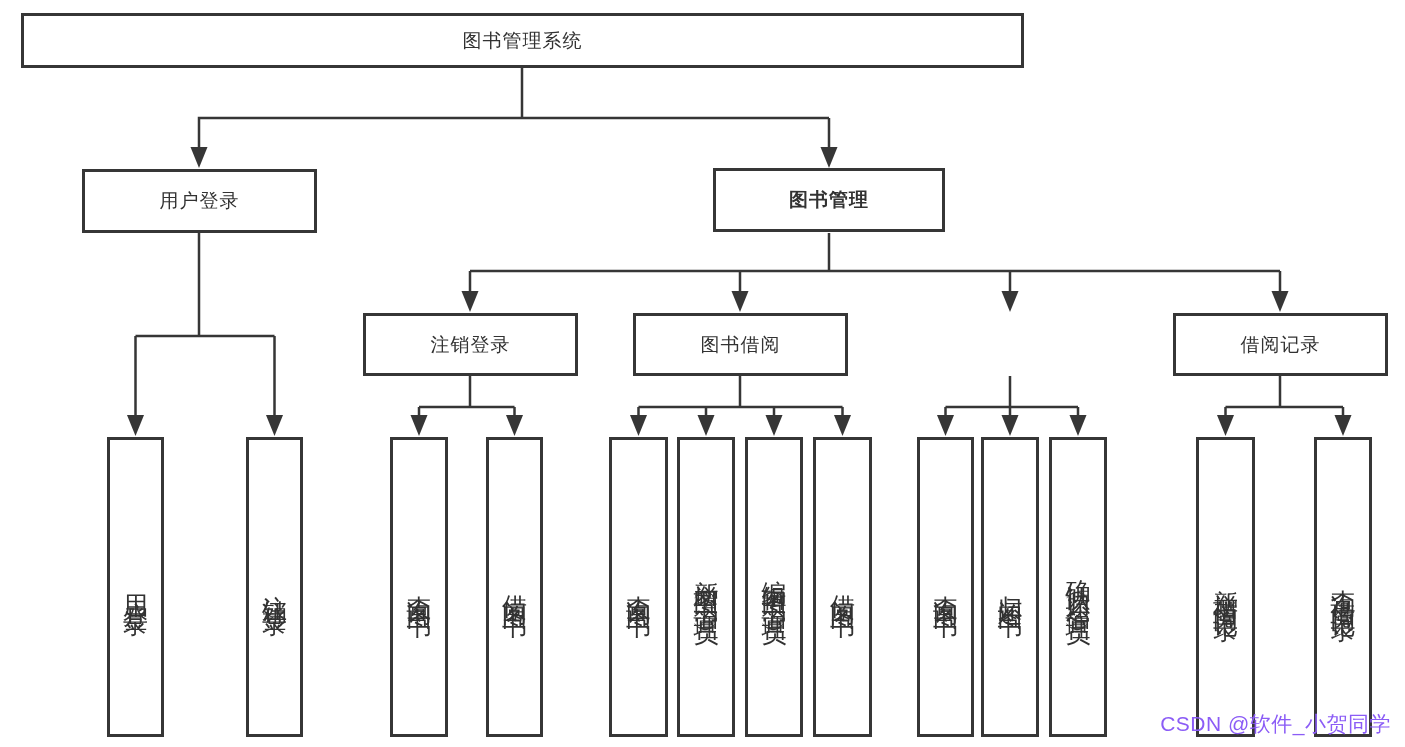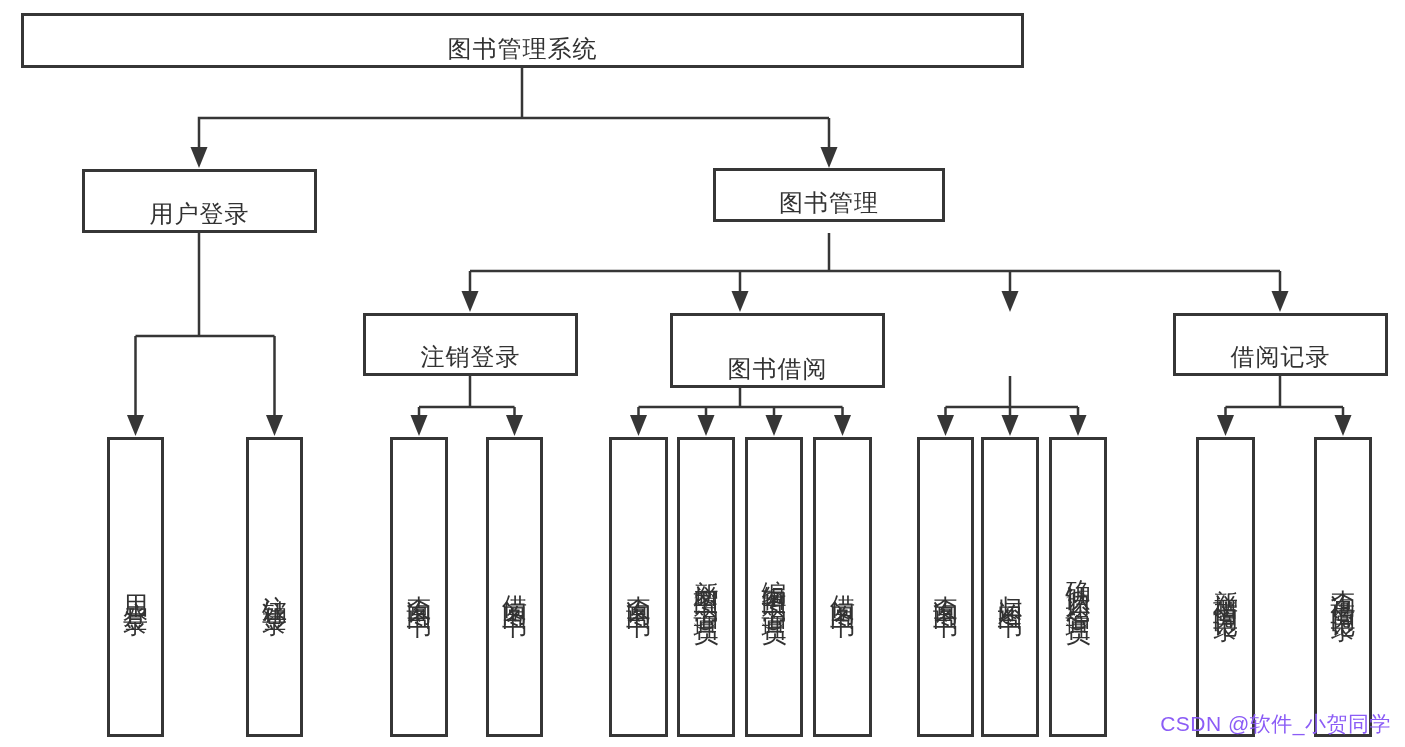--- a/index.html
+++ b/index.html
@@ -21,21 +21,21 @@
     position: absolute;
     box-sizing: border-box;
     background: #ffffff;
     border: 3px solid #363636;
     color: #323232;
     display: flex;
     align-items: center;
     justify-content: center;
     z-index: 1;
   }
-  .h-node { font-size: 24px; letter-spacing: 1px; align-items: flex-end; }
+  .h-node { font-size: 19px; letter-spacing: 1px; }
   .v-node { font-size: 25px; }
   .v-node .v-label {
     writing-mode: vertical-rl;
     text-orientation: mixed;
     letter-spacing: 6px;
     line-height: 1;
   }
   .watermark {
     position: absolute;
     right: 14px;
@@ -110,28 +110,28 @@
     </g>
   </svg>
 
   <div class="node h-node" style="left:21px; top:13px; width:1003px; height:55px;">
     <span>图书管理系统</span>
   </div>
 
   <div class="node h-node" style="left:82px; top:169px; width:235px; height:64px;">
     <span>用户登录</span>
   </div>
-  <div class="node h-node" style="left:713px; top:168px; width:232px; height:54px;">
+  <div class="node h-node" style="left:713px; top:168px; width:232px; height:64px;font-weight:bold;">
     <span>图书管理</span>
   </div>
 
   <div class="node h-node" style="left:363px; top:313px; width:215px; height:63px;">
     <span>注销登录</span>
   </div>
-  <div class="node h-node" style="left:633px; top:313px; width:215px; height:75px;margin-left:37px;">
+  <div class="node h-node" style="left:633px; top:313px; width:215px; height:63px;">
     <span>图书借阅</span>
   </div>
   <div class="node h-node" style="left:1173px; top:313px; width:215px; height:63px;">
     <span>借阅记录</span>
   </div>
 
   <div class="node v-node" style="left:107px; top:437px; width:57px; height:300px;">
     <span class="v-label">用户登录</span>
   </div>
   <div class="node v-node" style="left:246px; top:437px; width:57px; height:300px;">

